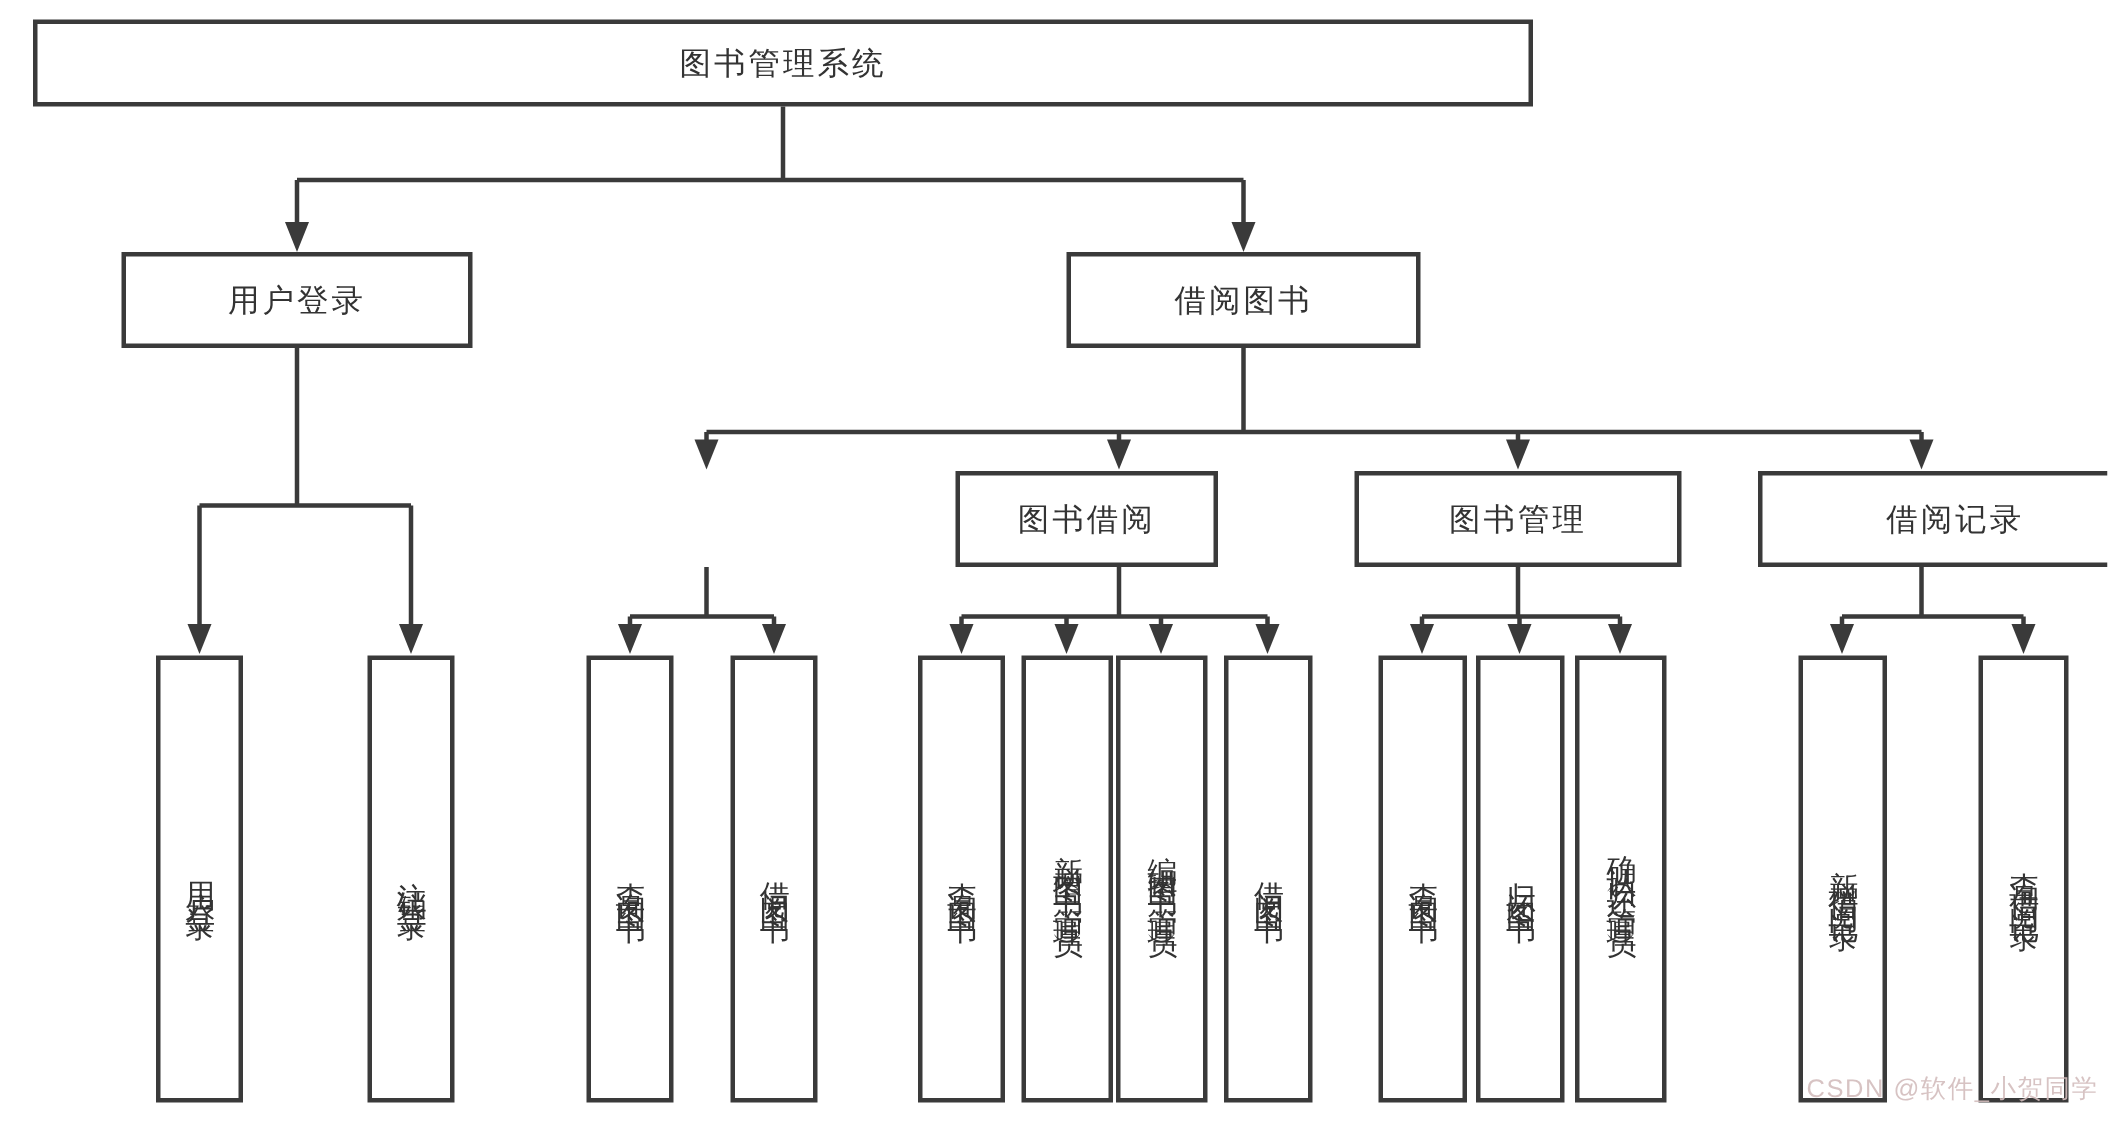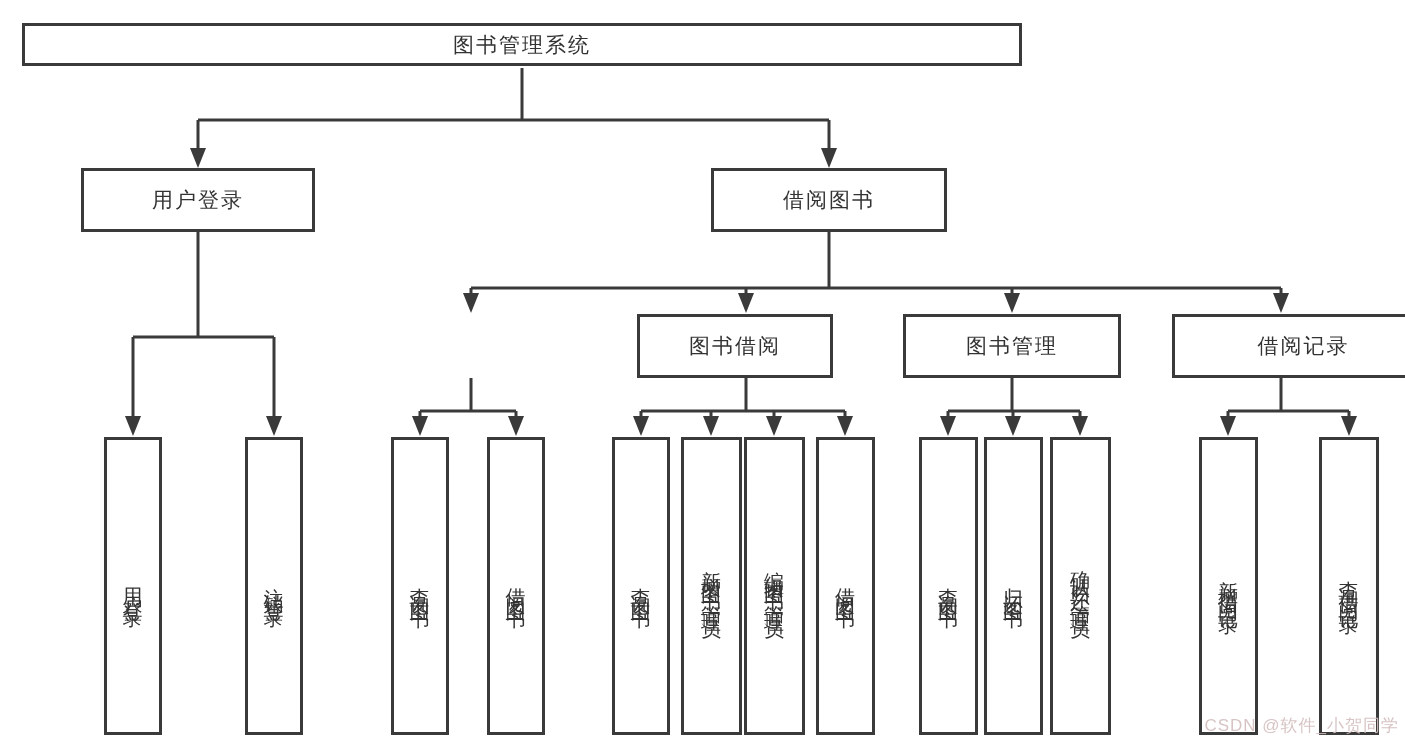--- a/index.html
+++ b/index.html
@@ -96,26 +96,26 @@
       <polygon points="766,416 782,416 774,436"></polygon>
       <polygon points="837,416 853,416 845,436"></polygon>
       <polygon points="940,416 956,416 948,436"></polygon>
       <polygon points="1005,416 1021,416 1013,436"></polygon>
       <polygon points="1072,416 1088,416 1080,436"></polygon>
       <polygon points="1220,416 1236,416 1228,436"></polygon>
       <polygon points="1341,416 1357,416 1349,436"></polygon>
     </g>
   </svg>
 
-  <div class="node h" style="left:22px; top:23px; width:1000px; height:43px">图书管理系统</div>
+  <div class="node h" style="left:22px; top:13px; width:1000px; height:58px">图书管理系统</div>
 
   <div class="node h" style="left:81px; top:168px; width:234px; height:64px">用户登录</div>
   <div class="node h" style="left:711px; top:168px; width:236px; height:64px">借阅图书</div>
 
-  <div class="node h" style="left:637px; top:314px; width:196px; height:64px">图书借阅</div>
+  <div class="node h" style="left:637px; top:314px; width:175px; height:64px">图书借阅</div>
   <div class="node h" style="left:903px; top:314px; width:218px; height:64px">图书管理</div>
   <div class="node h" style="left:1172px; top:314px; width:263px; height:64px">借阅记录</div>
 
   <div class="node v" style="left:104px; top:437px; width:58px; height:298px">用户登录</div>
   <div class="node v" style="left:245px; top:437px; width:58px; height:298px">注销登录</div>
 
   <div class="node v" style="left:391px; top:437px; width:58px; height:298px">查询图书</div>
   <div class="node v" style="left:487px; top:437px; width:58px; height:298px">借阅图书</div>
 
   <div class="node v" style="left:612px; top:437px; width:58px; height:298px">查询图书</div>

